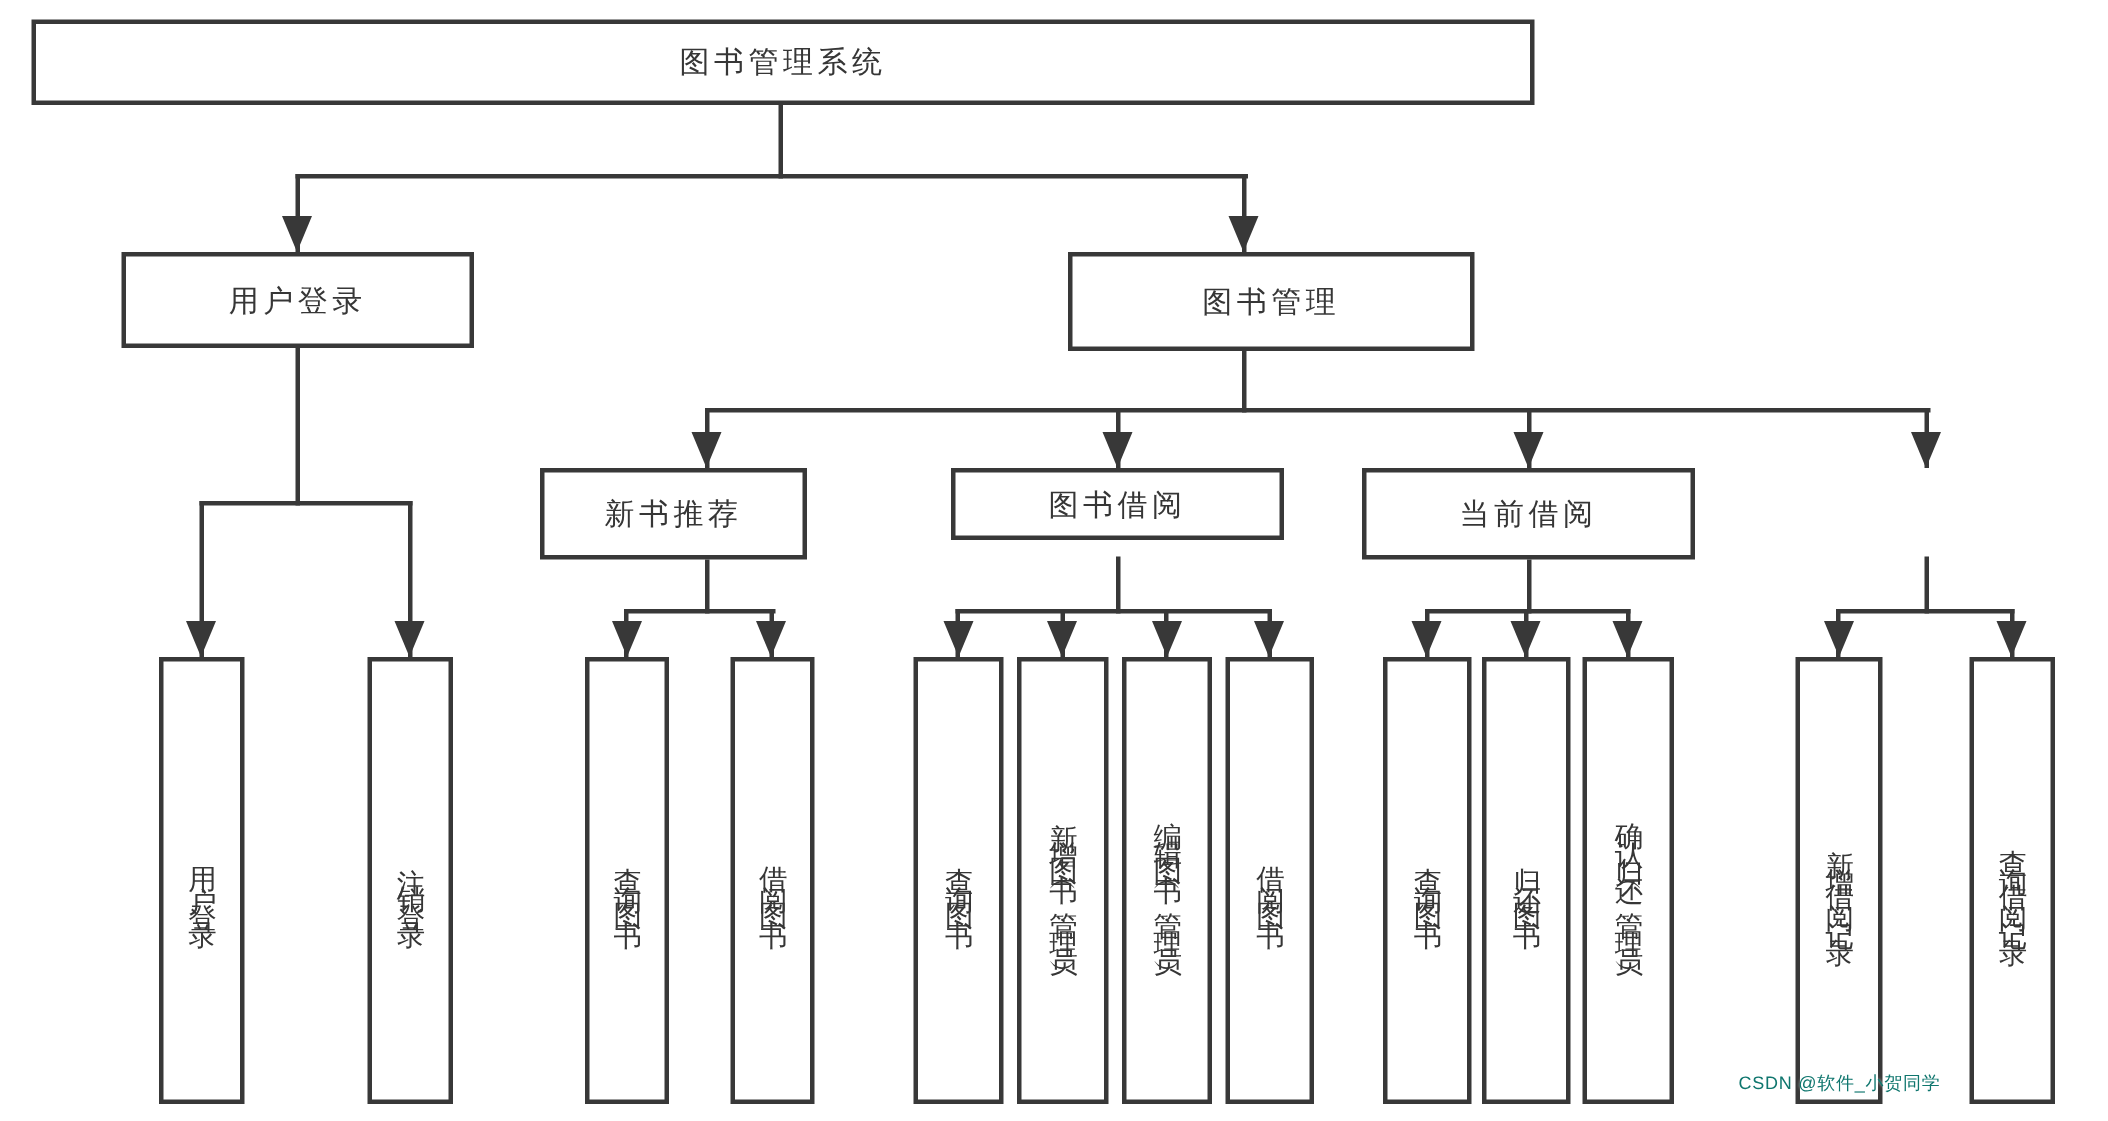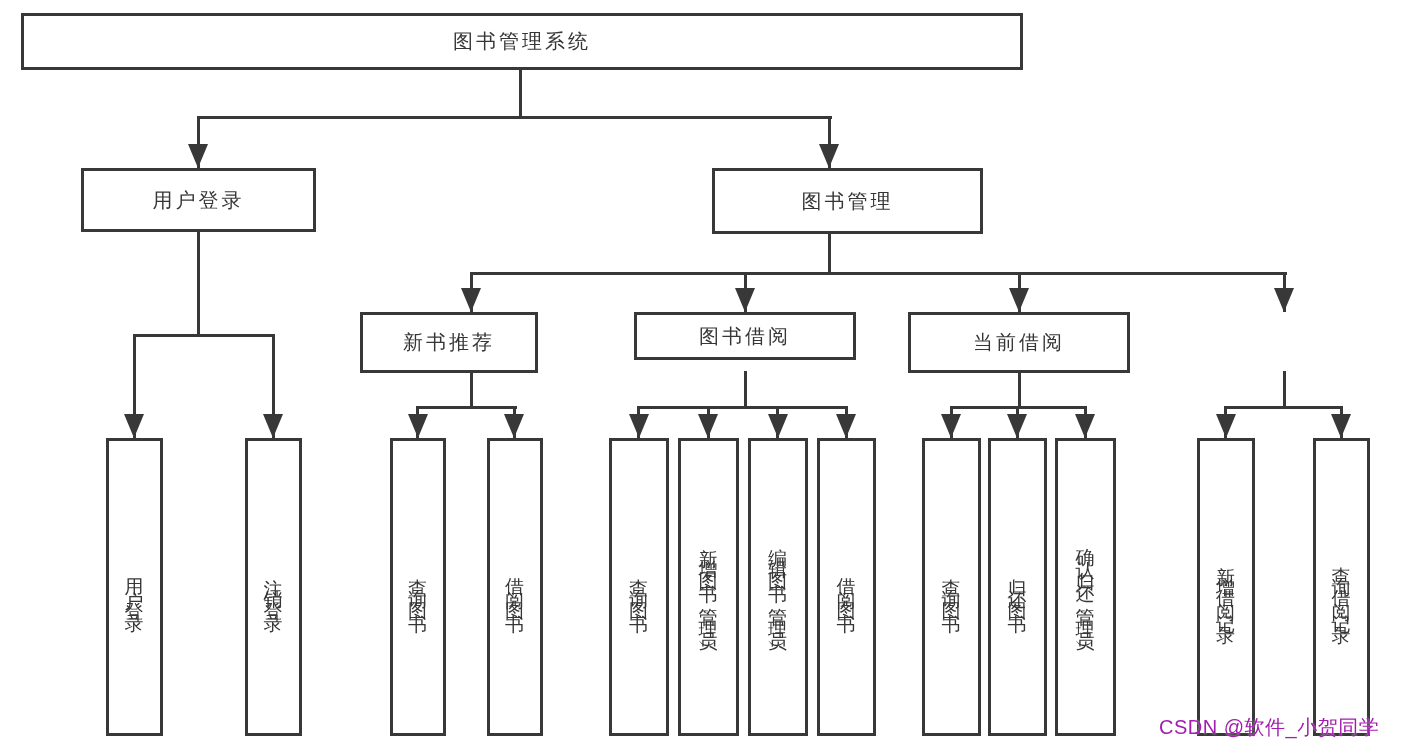--- a/index.html
+++ b/index.html
@@ -17,21 +17,21 @@
     font-size:19px;letter-spacing:12px;line-height:1;
   }
   .line{position:absolute;background:#383838;}
   .arrow{
     position:absolute;width:0;height:0;
     border-left:10px solid transparent;border-right:10px solid transparent;
     border-top:24px solid #383838;
   }
   .watermark{
     position:absolute;left:1159px;top:714px;z-index:10;
-    font-size:20px;color:#a21caf;white-space:nowrap;letter-spacing:0.5px;
+    font-size:12px;color:#0f766e;white-space:nowrap;letter-spacing:0.5px;
     text-shadow:0 0 2px rgba(255,255,255,0.8);
   }
 </style>
 </head>
 <body>
 
 <div class="stage">
 
   <div class="line" style="left:519px;top:69px;width:3px;height:50px"></div>
   <div class="line" style="left:197px;top:116px;width:635px;height:3px"></div>

